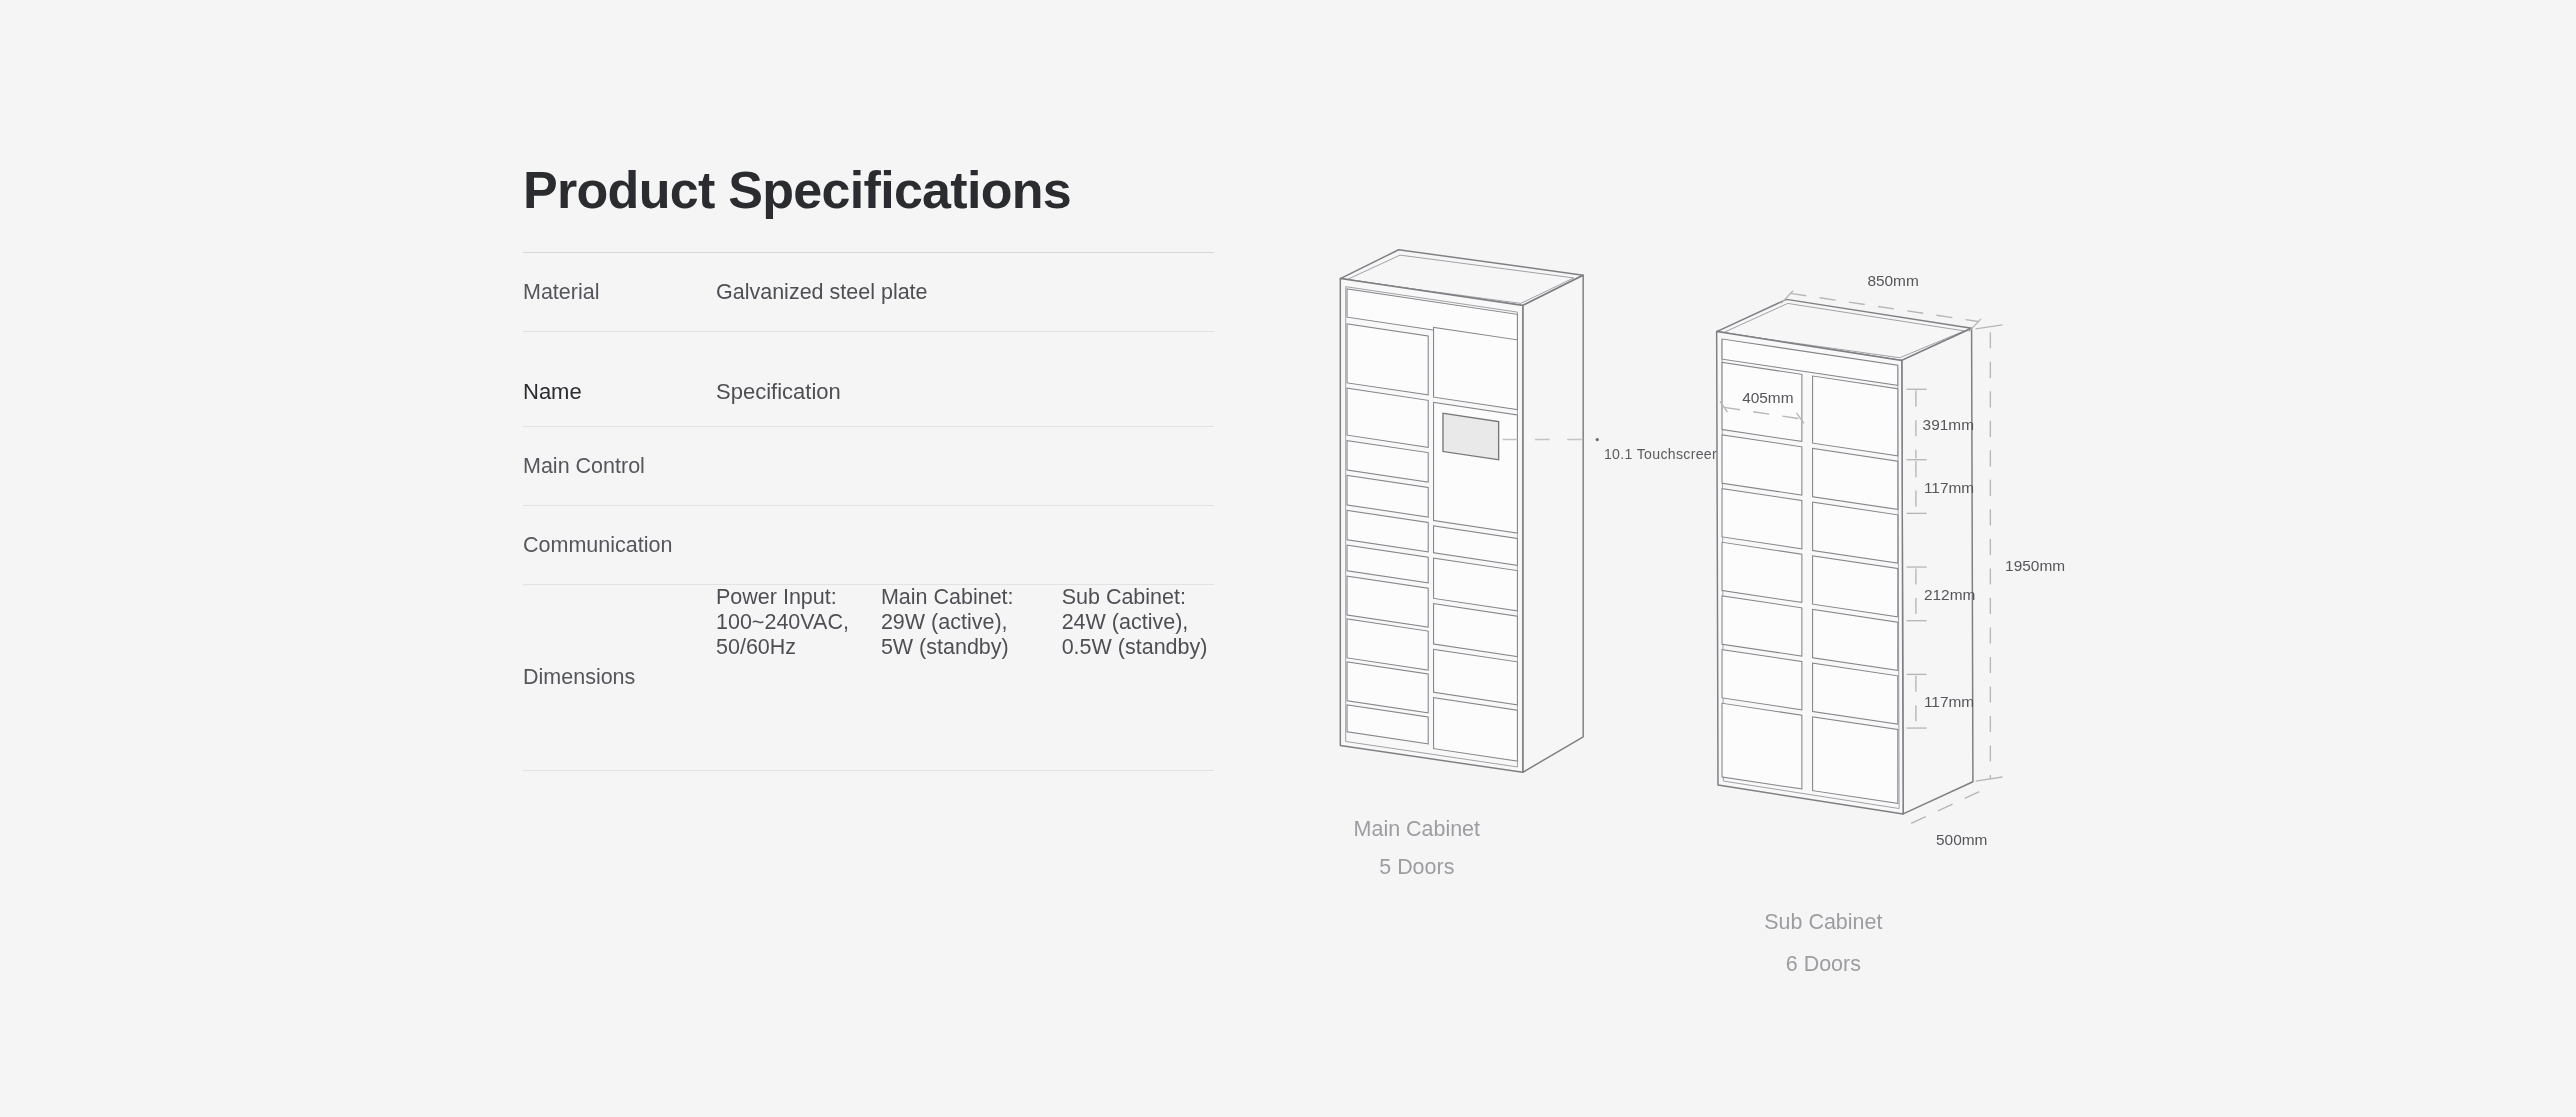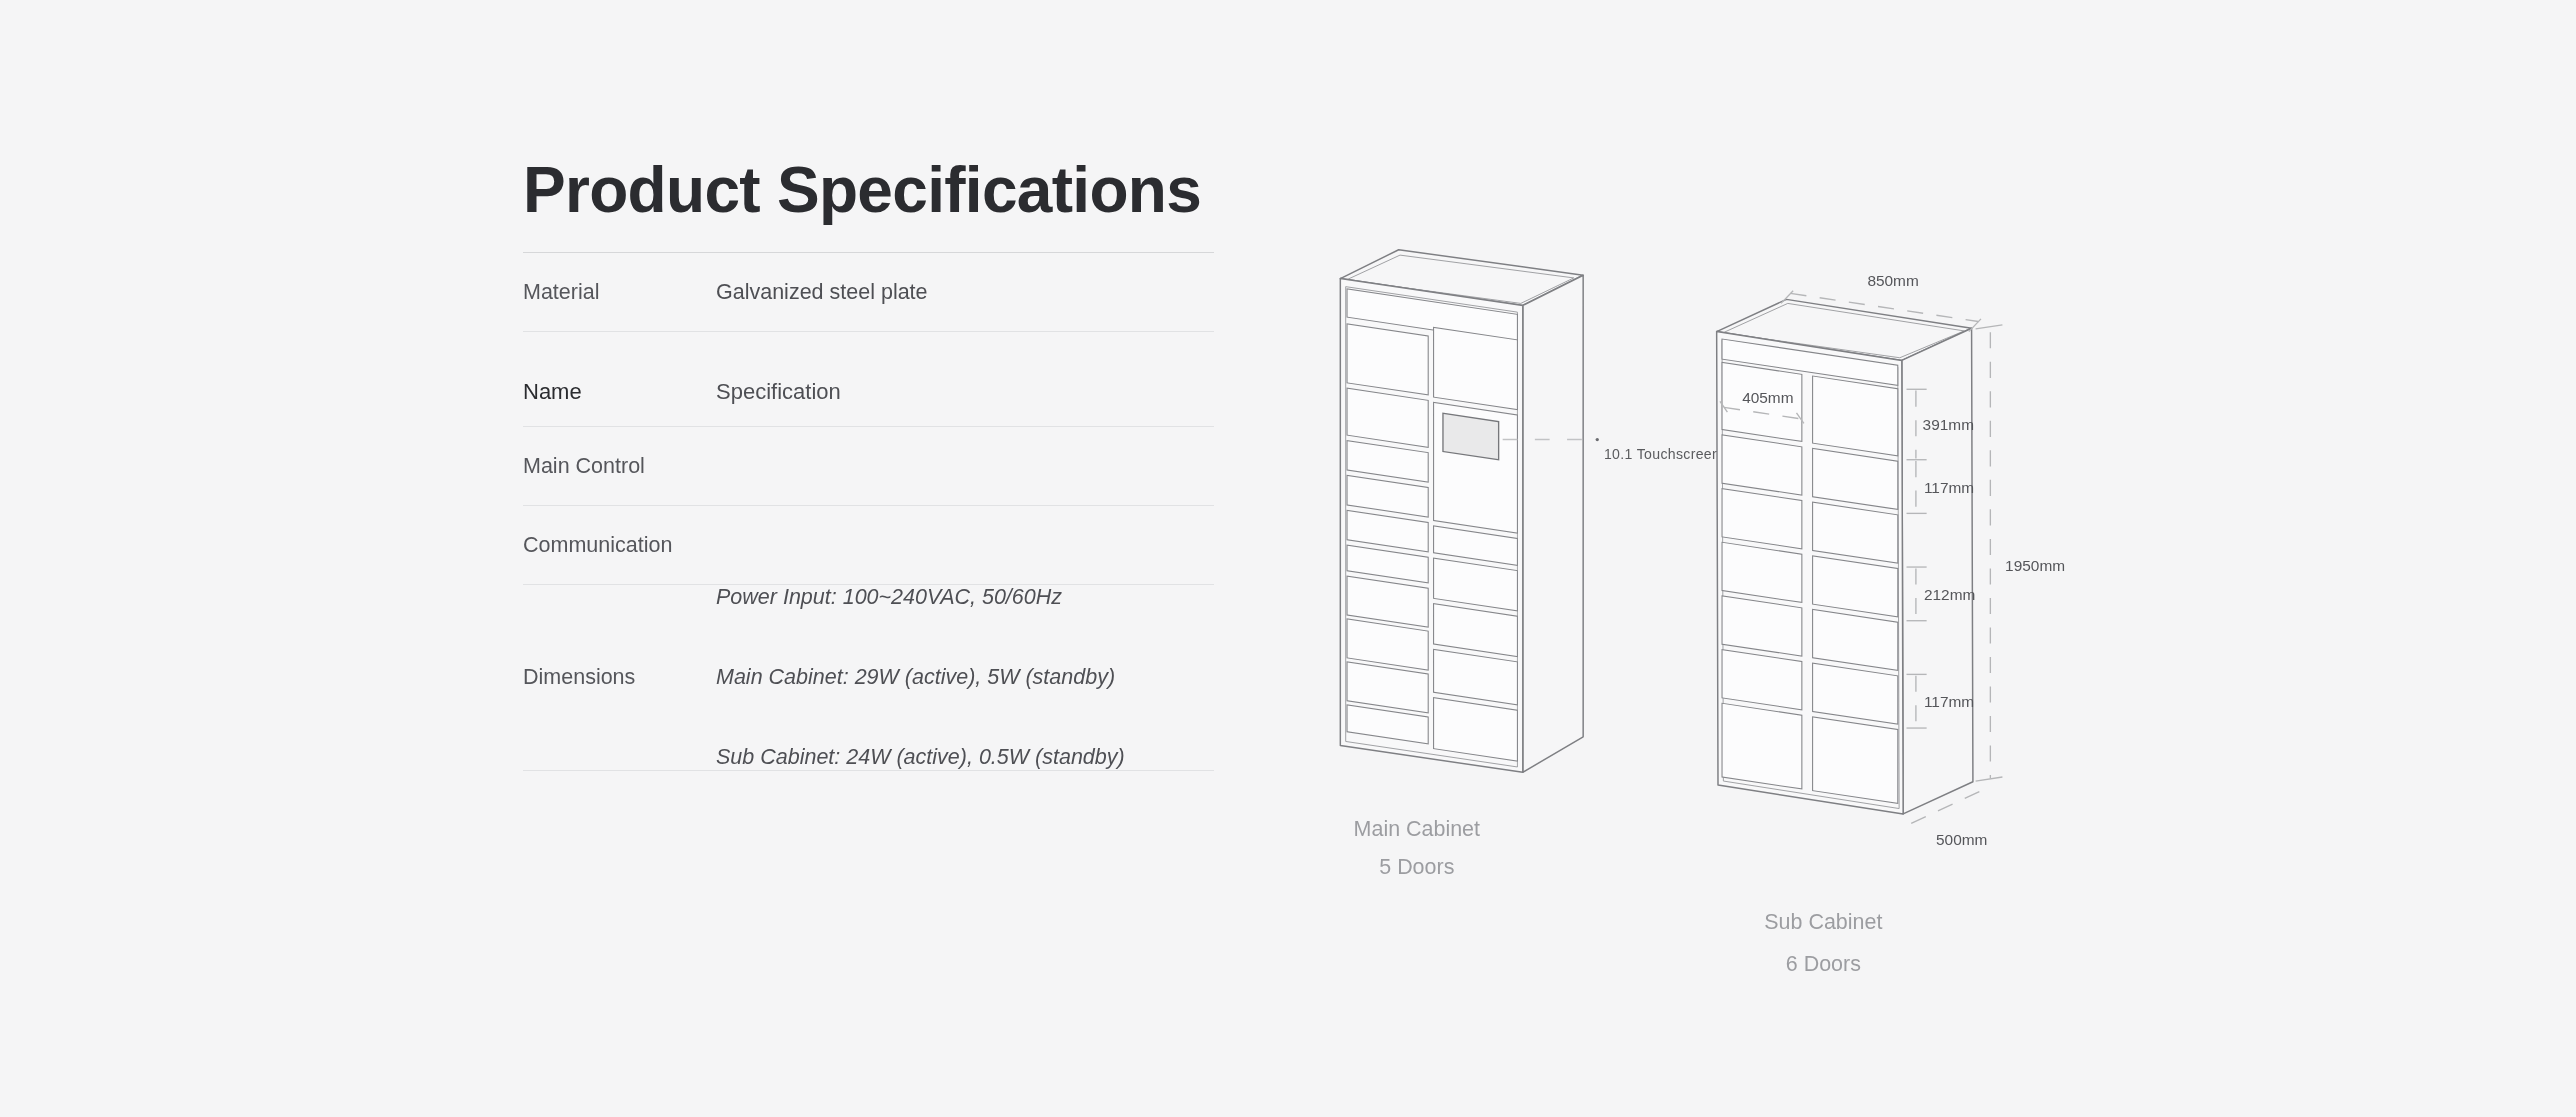--- a/index.html
+++ b/index.html
@@ -13,21 +13,21 @@
   .page { position: absolute; inset: 0; width: 2576px; height: 1118px; }
 
   
   .spec {
     position: absolute;
     left: 523px;
     top: 160px;
     width: 691px;
   }
   .spec-title {
-    font-size: 64px;
+    font-size: 52px;
     line-height: 60px;
     font-weight: 700;
     letter-spacing: -0.7px;
     color: #2b2c30;
   }
   .title-rule {
     margin-top: 32px;
     border-bottom: 1.3px solid #d6d7d9;
   }
   .t-row {
@@ -46,25 +46,23 @@
     font-size: 22px;
     color: #2b2c30;
     font-weight: 500;
   }
   .t-row .val { color: #4e4f54; }
   .t-row.tall {
     height: 186px;
   }
   .t-row.tall .val {
     display: flex;
-    flex-direction: column;
     justify-content: space-between;
     gap: 32px;
     height: 100%;
-    font-style: italic;
   }
   .t-row .label { padding-right: 13.4px; }
 
   
   svg.diagram { position: absolute; inset: 0; }
   .face   { fill: #f6f6f7; stroke: #7e7f83; stroke-width: 2.2; stroke-linejoin: round; }
   .front  { fill: #f8f8f9; }
   .inset  { fill: none; stroke: #9b9c9f; stroke-width: 1.4; }
   .door   { fill: #fcfcfd; stroke: #85868a; stroke-width: 1.6; }
   .screen { fill: #e9e9ea; stroke: #76777b; stroke-width: 2; }

